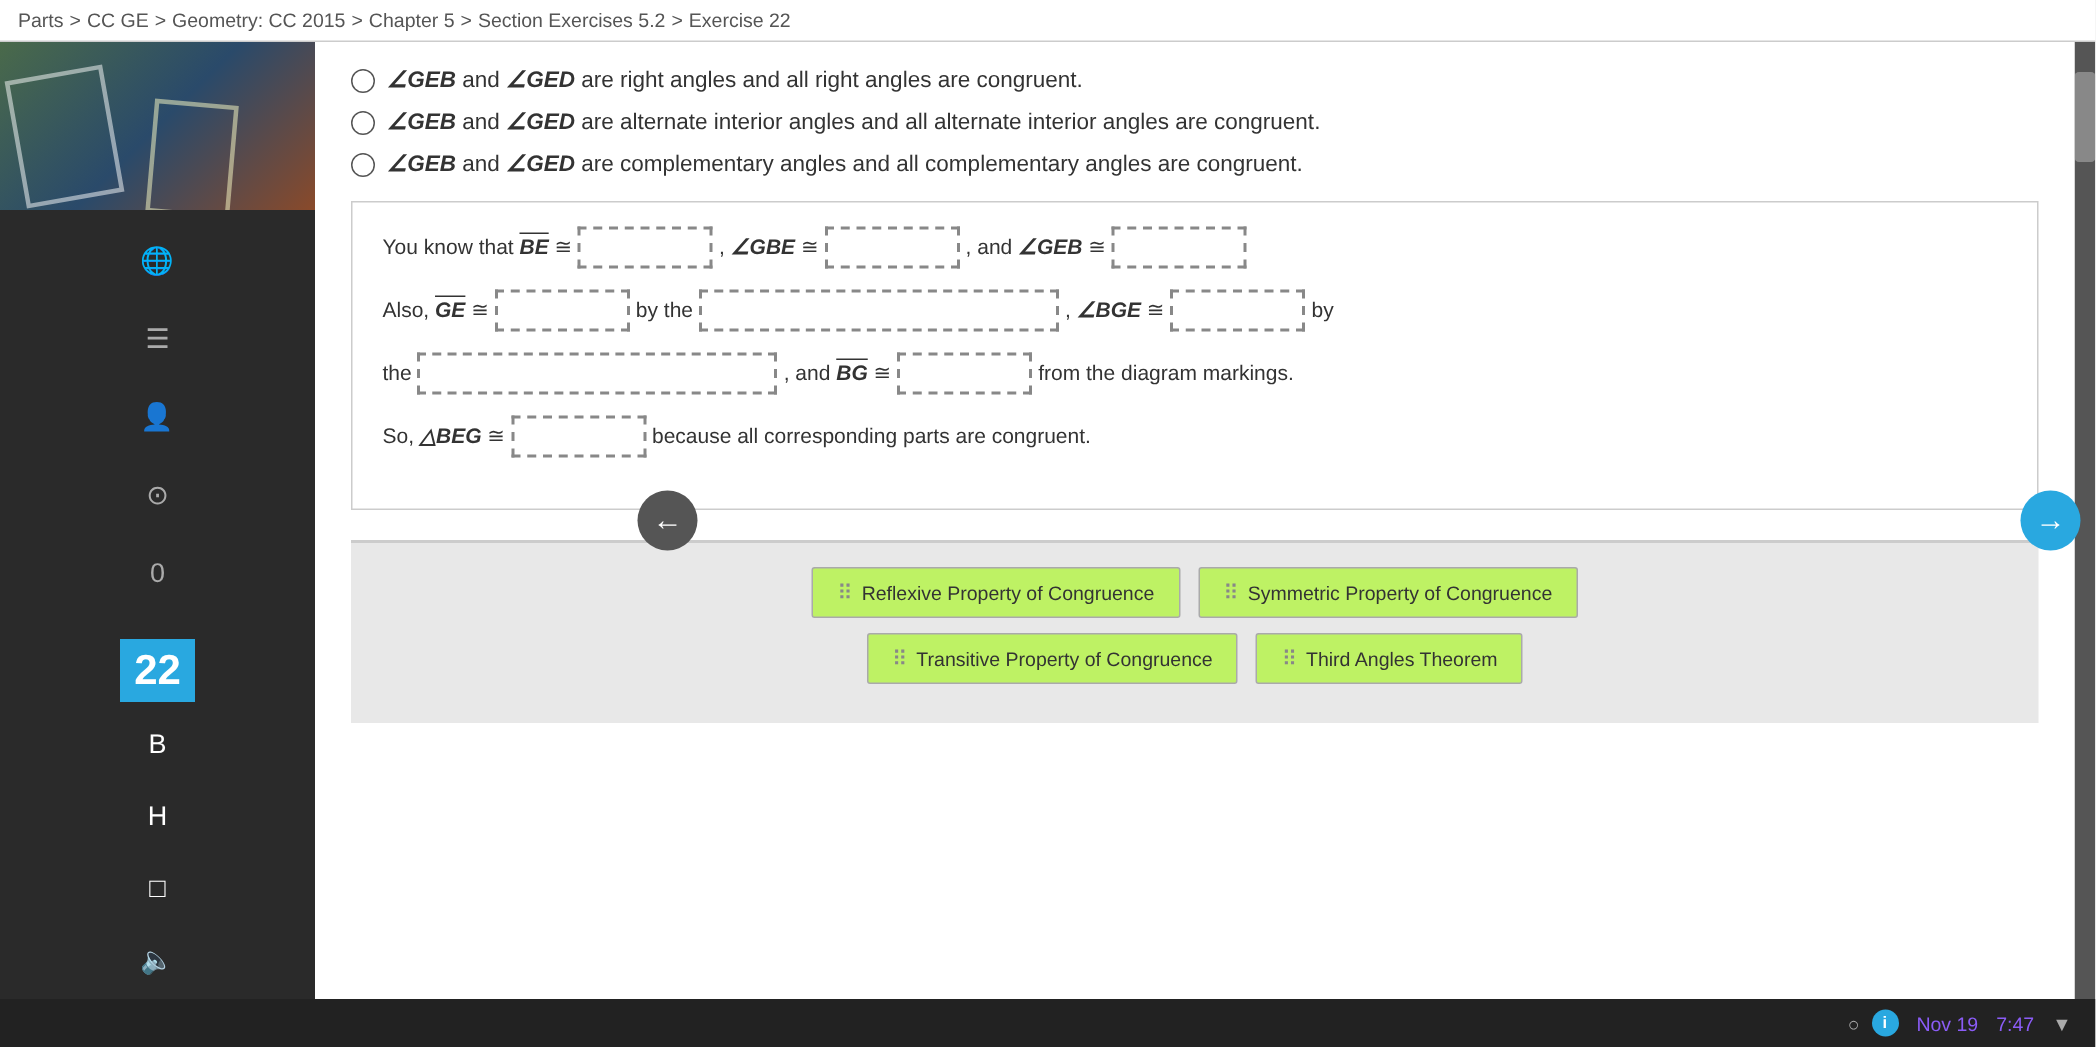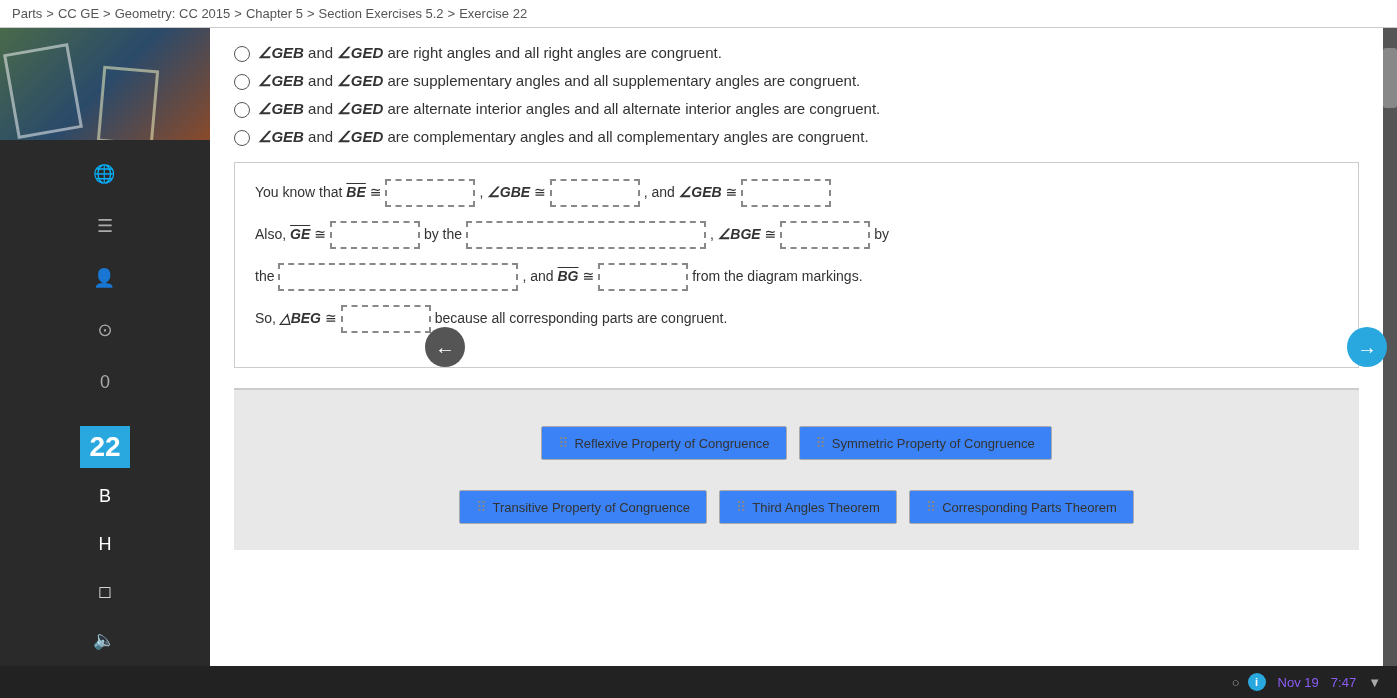--- a/index.html
+++ b/index.html
@@ -246,31 +246,30 @@
       margin-top: 8px;
     }
     .drag-tiles-row {
       display: flex;
       gap: 12px;
       flex-wrap: wrap;
       margin-bottom: 10px;
       justify-content: center;
     }
     .drag-tile {
-      background: #3b82f6;
+      background: #bef264;
       border: 1px solid #aaa;
       padding: 8px 16px;
       font-size: 13px;
       color: #333;
       cursor: grab;
       display: flex;
       align-items: center;
       gap: 6px;
       border-radius: 2px;
-      margin-top: 20px;
     }
     .drag-tile::before {
       content: '⠿';
       color: #888;
       font-size: 14px;
     }
 
     
     .bottom-bar {
       height: 32px;
@@ -351,26 +350,20 @@
 
         <div class="answer-choices">
 
           <div class="answer-choice">
             <div class="radio-circle"></div>
             <span>
               <span class="math">∠GEB</span> and <span class="math">∠GED</span> are right angles and all right angles are congruent.
             </span>
           </div>
 
-          <div class="answer-choice">
-            <div class="radio-circle"></div>
-            <span>
-              <span class="math">∠GEB</span> and <span class="math">∠GED</span> are supplementary angles and all supplementary angles are congruent.
-            </span>
-          </div>
 
           <div class="answer-choice">
             <div class="radio-circle"></div>
             <span>
               <span class="math">∠GEB</span> and <span class="math">∠GED</span> are alternate interior angles and all alternate interior angles are congruent.
             </span>
           </div>
 
           <div class="answer-choice">
             <div class="radio-circle"></div>
@@ -426,23 +419,20 @@
             <div class="drag-tile">
               <span>Symmetric Property of Congruence</span>
             </div>
           </div>
           <div class="drag-tiles-row">
             <div class="drag-tile">
               <span>Transitive Property of Congruence</span>
             </div>
             <div class="drag-tile">
               <span>Third Angles Theorem</span>
-            </div>
-            <div class="drag-tile">
-              <span>Corresponding Parts Theorem</span>
             </div>
           </div>
         </div>
 
       </div>
     </div>
 
     <div class="nav-right">
       <span>→</span>
     </div>

